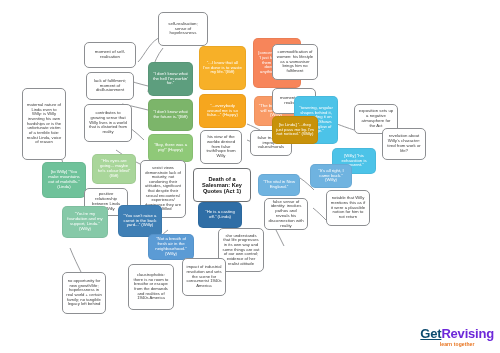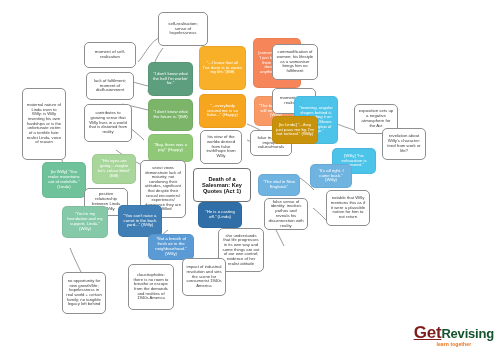--- a/index.html
+++ b/index.html
@@ -28,22 +28,22 @@
   .plain{background:#ffffff;border:1px solid #8d8f92;color:#3b3b3b;}
   .filled{color:#ffffff;border:1px solid rgba(0,0,0,.05);}
   .title-node{
     background:#ffffff;border:1px solid #6f7173;color:#111;
     font-weight:bold;border-radius:4px;
   }
   .logo{
     position:absolute;right:6px;bottom:6px;text-align:center;
     line-height:1;
   }
-  .logo .w1{color:#7f1d1d;font-weight:bold;font-size:17px;letter-spacing:-0.2px;text-decoration:underline;}
-  .logo .w2{color:#14532d;font-weight:bold;font-size:13px;letter-spacing:-0.2px;}
+  .logo .w1{color:#0c4a6e;font-weight:bold;font-size:13px;letter-spacing:-0.2px;text-decoration:underline;}
+  .logo .w2{color:#6d28d9;font-weight:bold;font-size:13px;letter-spacing:-0.2px;}
   .logo .tag{color:#e8721c;font-size:5px;font-weight:bold;margin-top:1px;letter-spacing:.1px;}
 </style>
 </head>
 <body>
 
 <div id="canvas">
 
   <svg class="links" viewBox="0 0 500 353">
     <g fill="none" stroke="#8d8f92" stroke-width="0.9">
       <path d="M163,36 C150,40 145,55 138,62"></path>

